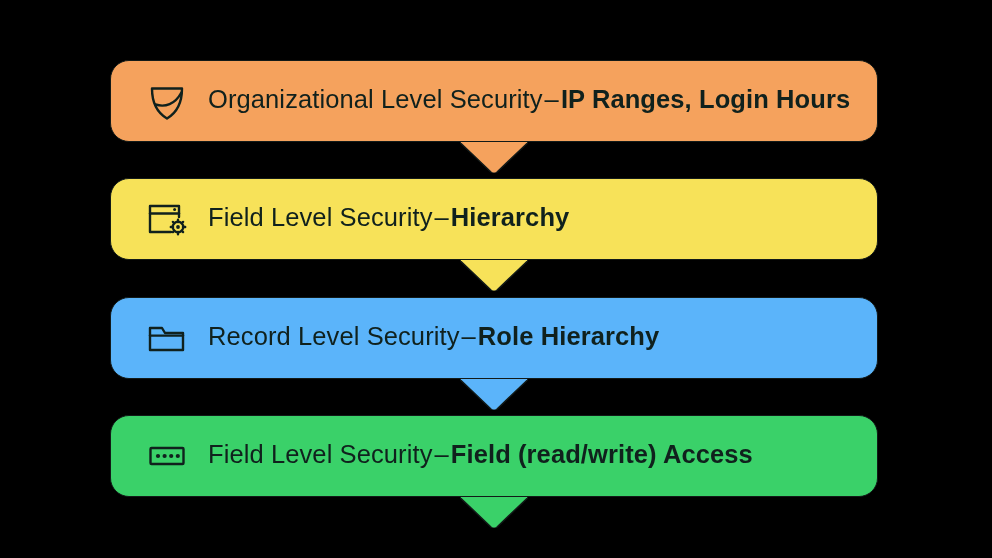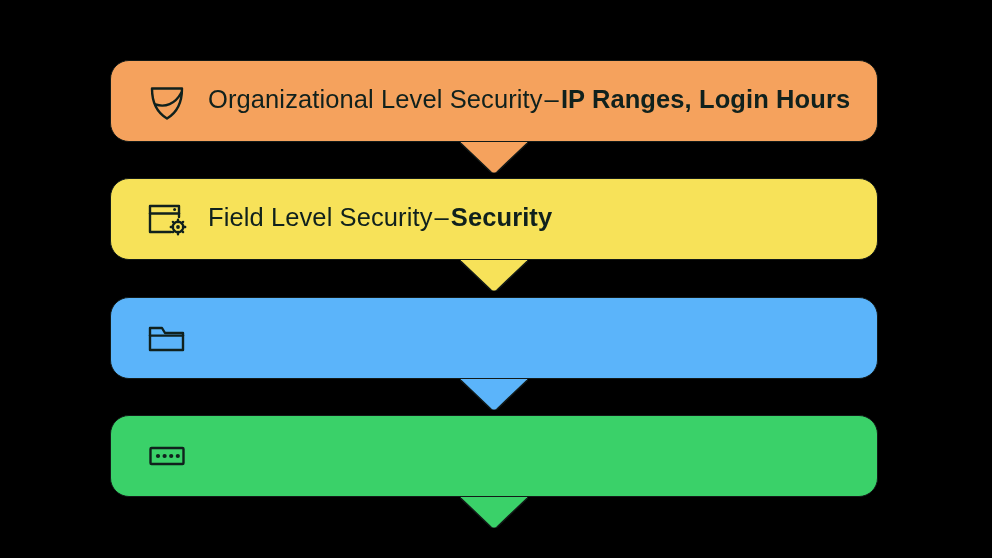--- a/index.html
+++ b/index.html
@@ -127,38 +127,41 @@
           <path d="M5,16.5 L34,16.5"></path>
           <circle cx="29.6" cy="12.6" r="1.5" fill="#10211d" stroke="none"></circle>
           <circle cx="33" cy="30" r="5.2"></circle>
           <circle cx="33" cy="30" r="1.9" fill="#10211d" stroke="none"></circle>
           <path d="M33,22.8 L33,25 M33,35 L33,37.2 M25.8,30 L28,30 M38,30 L40.2,30
                    M27.9,24.9 L29.4,26.4 M36.6,33.6 L38.1,35.1
                    M38.1,24.9 L36.6,26.4 M29.4,33.6 L27.9,35.1"></path>
         </svg>
       </span>
       <span class="band-text">
-        <span class="lead">Field Level Security</span><span class="dash">–</span><span class="emph">Security</span>
+        <span class="lead">Field Level Security</span><span class="dash">–</span><span class="emph">Hierarchy</span>
       </span>
     </div>
   </div>
 
   <div class="band" id="band-record">
     <div class="band-arrow">
       <svg width="68" height="32" viewBox="0 0 68 32">
         <path d="M0,0 L68,0 L68,1.5 L36.8,31.2 Q34,33.6 31.2,31.2 L0,1.5 Z" fill="#5BB4FA" stroke="#121a18" stroke-width="1.5"></path>
         <rect x="1" y="0" width="66" height="2" fill="#5BB4FA"></rect>
       </svg>
     </div>
     <div class="band-body" style="background:#5BB4FA">
       <span class="icon-slot">
         <svg width="44" height="44" viewBox="0 0 44 44" fill="none" stroke="#10211d" stroke-width="2.4" stroke-linecap="round" stroke-linejoin="round">
           <path d="M5,12 L5,34 L38,34 L38,17 L20,17 L17,12 Z"></path>
           <path d="M5,19.6 L38,19.6"></path>
         </svg>
+      </span>
+      <span class="band-text">
+        <span class="lead">Record Level Security</span><span class="dash">–</span><span class="emph">Role Hierarchy</span>
       </span>
     </div>
   </div>
 
   <div class="band" id="band-field">
     <div class="band-arrow">
       <svg width="68" height="32" viewBox="0 0 68 32">
         <path d="M0,0 L68,0 L68,1.5 L36.8,31.2 Q34,33.6 31.2,31.2 L0,1.5 Z" fill="#3AD169" stroke="#121a18" stroke-width="1.5"></path>
         <rect x="1" y="0" width="66" height="2" fill="#3AD169"></rect>
       </svg>
@@ -168,16 +171,19 @@
         <svg width="44" height="44" viewBox="0 0 44 44" fill="none" stroke="#10211d" stroke-width="2.4" stroke-linejoin="round">
           <rect x="5.5" y="14" width="33" height="16" rx="1"></rect>
           <g fill="#10211d" stroke="none">
             <circle cx="13" cy="22" r="2.1"></circle>
             <circle cx="19.6" cy="22" r="2.1"></circle>
             <circle cx="26.2" cy="22" r="2.1"></circle>
             <circle cx="32.8" cy="22" r="2.1"></circle>
           </g>
         </svg>
       </span>
+      <span class="band-text">
+        <span class="lead">Field Level Security</span><span class="dash">–</span><span class="emph">Field (read/write) Access</span>
+      </span>
     </div>
   </div>
 
 </div>
 
 </body></html>

